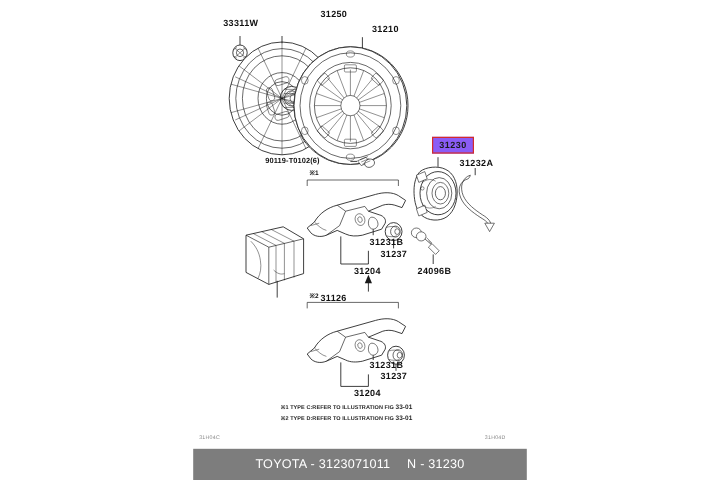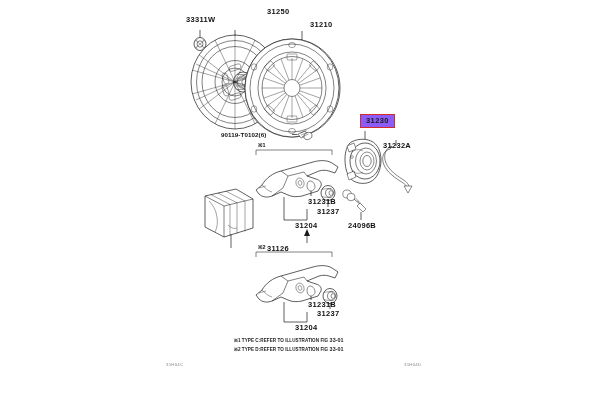--- a/index.html
+++ b/index.html
@@ -348,21 +348,21 @@
       <path d="M307 229 L304 236 L310 236 Z" fill="#1a1a1a"></path>
     </g>
   </svg>
 
   <div class="lbl" style="left:186px; top:16px;">33311W</div>
   <div class="lbl" style="left:223px; top:8px;margin-left:44px;">31250</div>
   <div class="lbl" style="left:288px; top:21px;margin-left:22px;">31210</div>
   <div class="lbl tiny" style="left:221px; top:132px;">90119-T0102(6)</div>
 
   <div class="lbl-hl" style="left:360px; top:114px;">31230</div>
-  <div class="lbl" style="left:383px; top:132px;margin-top:10px;">31232A</div>
+  <div class="lbl" style="left:383px; top:132px;">31232A</div>
 
   <div class="lbl" style="left:219px; top:245px;padding-left:48px;">31126</div>
 
   <div class="lbl mark" style="left:258px; top:143px;">※1</div>
   <div class="lbl mark" style="left:258px; top:245px;">※2</div>
 
   <div class="lbl" style="left:308px; top:198px;">31231B</div>
   <div class="lbl" style="left:317px; top:208px;">31237</div>
   <div class="lbl" style="left:295px; top:222px;">31204</div>
   <div class="lbl" style="left:348px; top:222px;">24096B</div>
@@ -380,15 +380,19 @@
     <div>
       <span>※2</span>
       <span>TYPE D:REFER TO ILLUSTRATION FIG</span>
       <span class="fig">33-01</span>
     </div>
   </div>
 
   <div class="wm" id="wm-left">31H04C</div>
   <div class="wm" id="wm-right">31H04D</div>
 
+  <div id="caption-bar">
+    <span>TOYOTA - 3123071011</span>
+    <span>N - 31230</span>
+  </div>
 
   <div id="edge-strip"></div>
 </div>
 
 </body></html>

